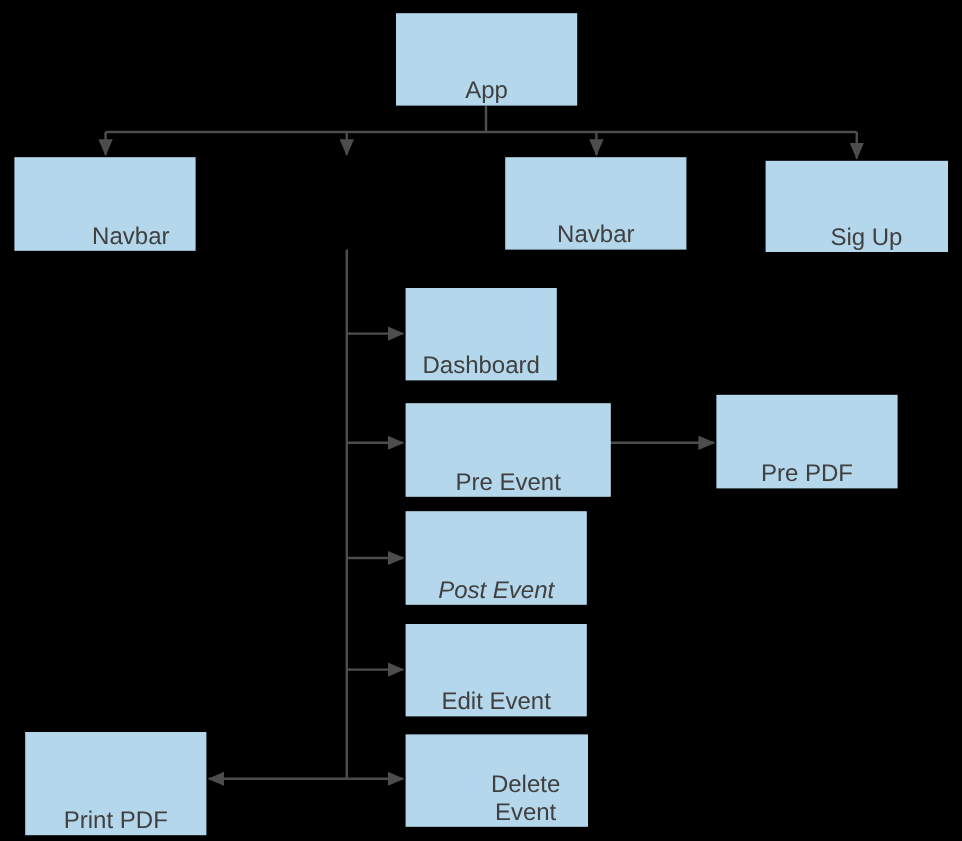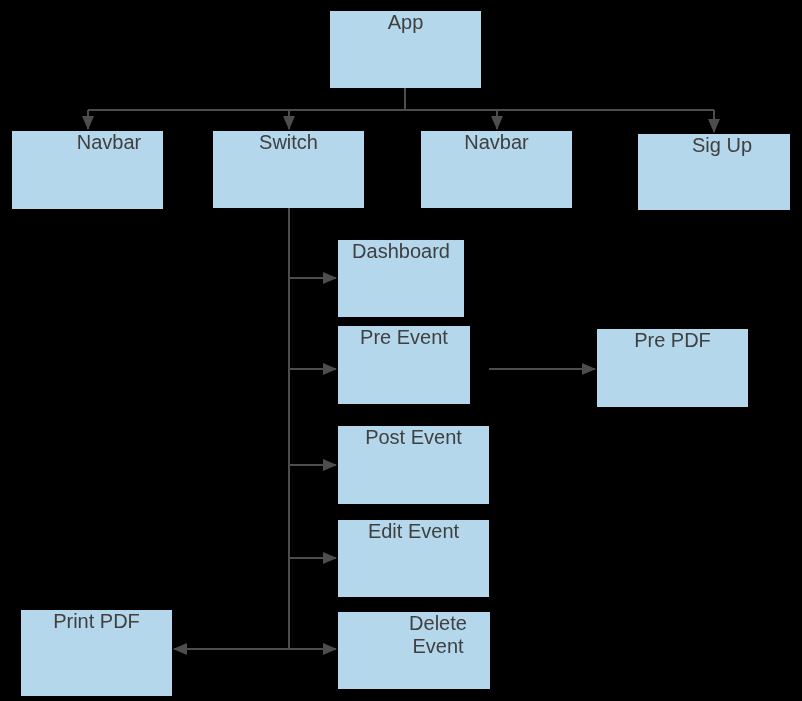--- a/index.html
+++ b/index.html
@@ -16,35 +16,35 @@
     left: 0; top: 0;
     width: 802px; height: 701px;
     pointer-events: none;
   }
   .node {
     position: absolute;
     background: #b4d7ec;
     color: #404040;
     font-size: 20px;
     display: flex;
-    align-items: flex-start;
+    align-items: flex-end;
     justify-content: center;
     text-align: center;
     box-sizing: border-box;
     user-select: none;
   }
   #node-app          { left: 330px; top: 11px;  width: 151px; height: 77px; }
   #node-navbar       { left: 12px;  top: 131px; width: 151px; height: 78px; padding-left: 43px; }
   #node-switch       { left: 213px; top: 131px; width: 151px; height: 77px; }
   #node-signin       { left: 421px; top: 131px; width: 151px; height: 77px; }
   #node-sigup        { left: 638px; top: 134px; width: 152px; height: 76px; padding-left: 16px; }
   #node-dashboard    { left: 338px; top: 240px; width: 126px; height: 77px; }
-  #node-pre-event    { left: 338px; top: 326px; width: 132px; height: 78px; }
+  #node-pre-event    { left: 338px; top: 336px; width: 171px; height: 78px; }
   #node-pre-pdf      { left: 597px; top: 329px; width: 151px; height: 78px; }
-  #node-post-event   { left: 338px; top: 426px; width: 151px; height: 78px; }
+  #node-post-event   { left: 338px; top: 426px; width: 151px; height: 78px; font-style: italic; }
   #node-edit-event   { left: 338px; top: 520px; width: 151px; height: 77px; }
   #node-delete-event { left: 338px; top: 612px; width: 152px; height: 77px; padding-left: 48px; }
   #node-print-pdf    { left: 21px;  top: 610px; width: 151px; height: 86px; }
 </style>
 </head>
 <body>
 
 <div class="canvas">
 
   <svg class="edges-layer" width="802" height="701" viewBox="0 0 802 701" xmlns="http://www.w3.org/2000/svg">
@@ -78,23 +78,20 @@
   </svg>
 
   <div class="node" id="node-app">
     <span>App</span>
   </div>
 
   <div class="node" id="node-navbar">
     <span>Navbar</span>
   </div>
 
-  <div class="node" id="node-switch">
-    <span>Switch</span>
-  </div>
 
   <div class="node" id="node-signin">
     <span>Navbar</span>
   </div>
 
   <div class="node" id="node-sigup">
     <span>Sig Up</span>
   </div>
 
   <div class="node" id="node-dashboard">

